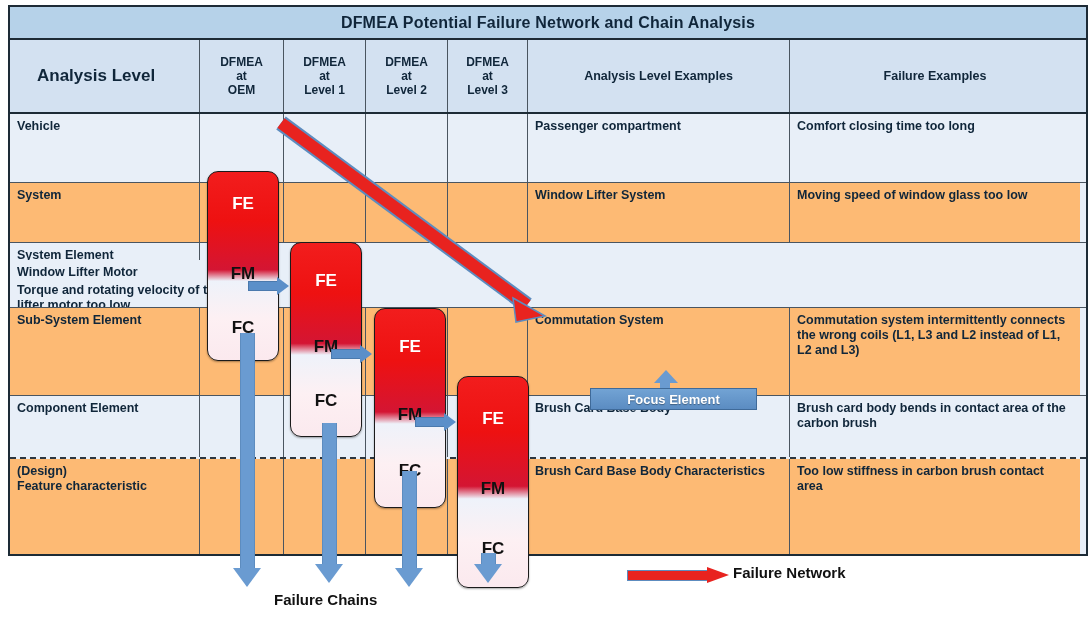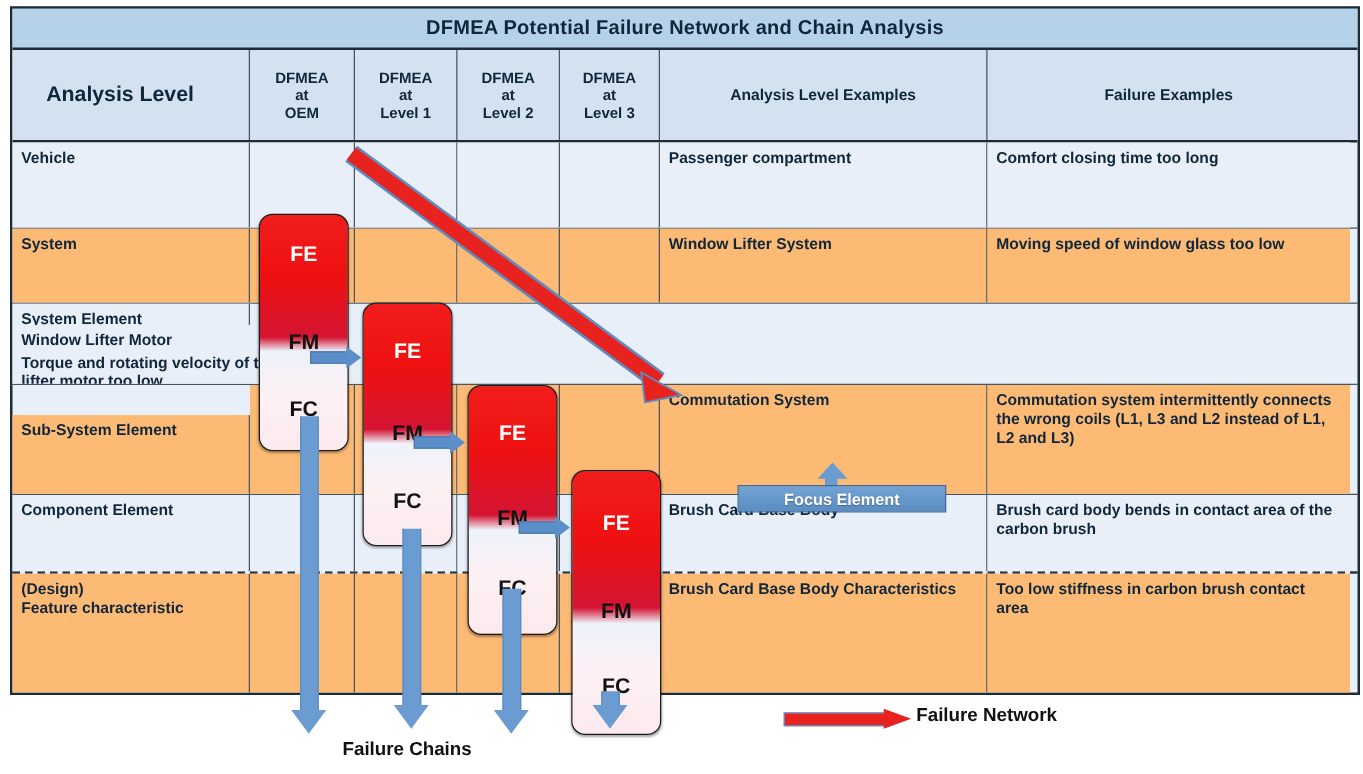--- a/index.html
+++ b/index.html
@@ -167,21 +167,21 @@
         <div class="row sep" style="top: 129px; height: 65px; flex-direction: column;">
           <div class="cell shade-a w-level" style="white-space: pre-line;">System Element</div>
           <div class="cell blank shade-a w-oem"></div>
           <div class="cell blank shade-a w-l1"></div>
           <div class="cell blank shade-a w-l2"></div>
           <div class="cell blank shade-a w-l3"></div>
           <div class="cell shade-a w-ex">Window Lifter Motor</div>
           <div class="cell last shade-a w-fail">Torque and rotating velocity of the window lifter motor too low</div>
         </div>
         <div class="row sep" style="top: 194px; height: 88px;">
-          <div class="cell shade-b w-level" style="white-space: pre-line; margin-top: 24px;">Sub-System Element</div>
+          <div class="cell shade-b w-level" style="white-space: pre-line;">Sub-System Element</div>
           <div class="cell blank shade-b w-oem"></div>
           <div class="cell blank shade-b w-l1"></div>
           <div class="cell blank shade-b w-l2"></div>
           <div class="cell blank shade-b w-l3"></div>
           <div class="cell shade-b w-ex">Commutation System</div>
           <div class="cell last shade-b w-fail">Commutation system intermittently connects the wrong coils (L1, L3 and L2 instead of L1, L2 and L3)</div>
         </div>
         <div class="row dashsep" style="top: 282px; height: 63px;">
           <div class="cell shade-a w-level" style="white-space: pre-line;">Component Element</div>
           <div class="cell blank shade-a w-oem"></div>

